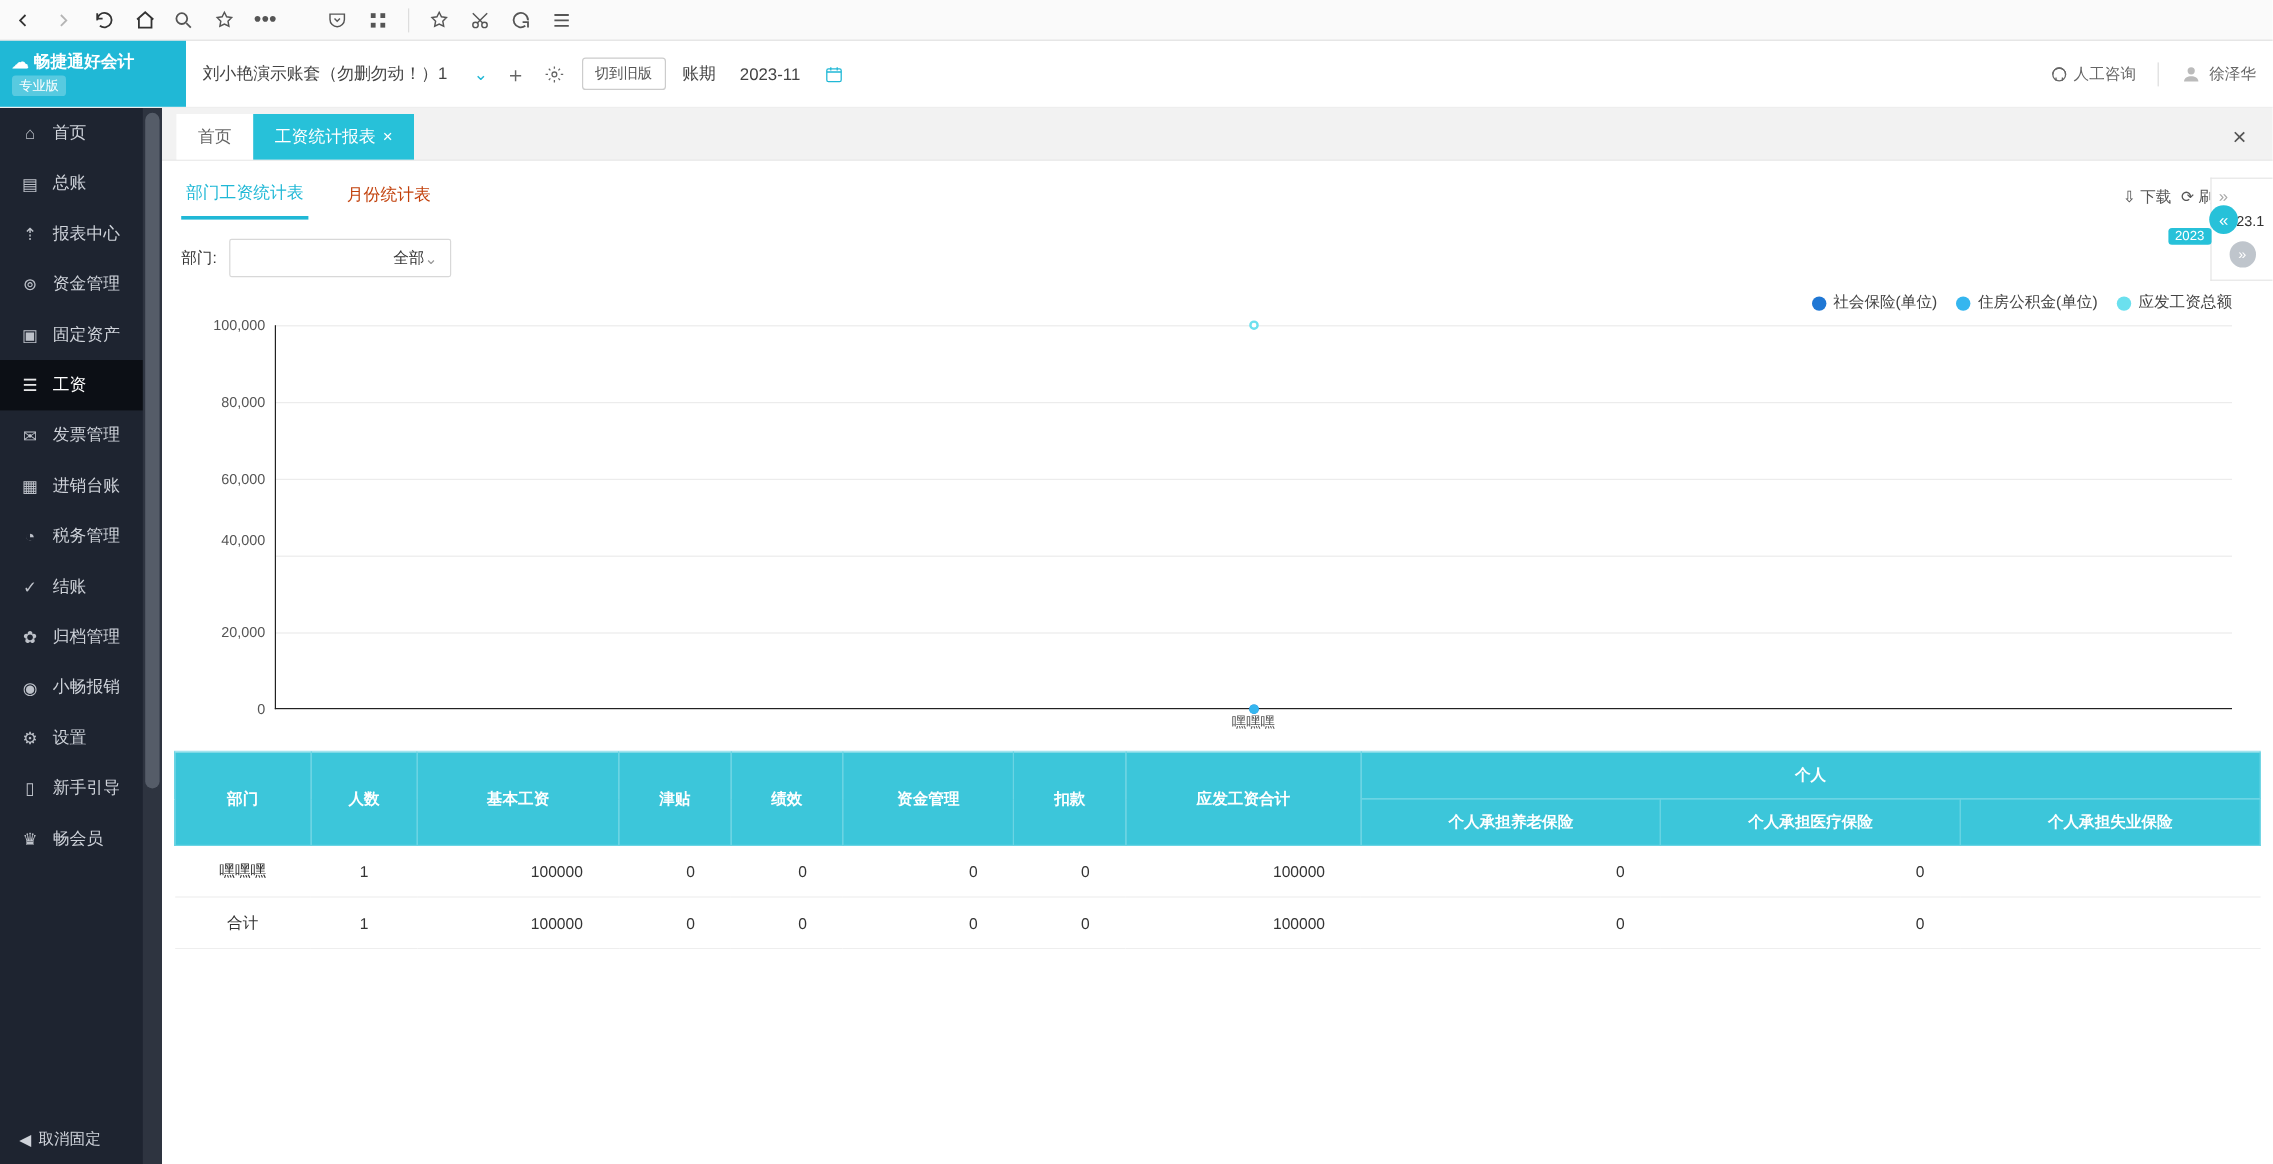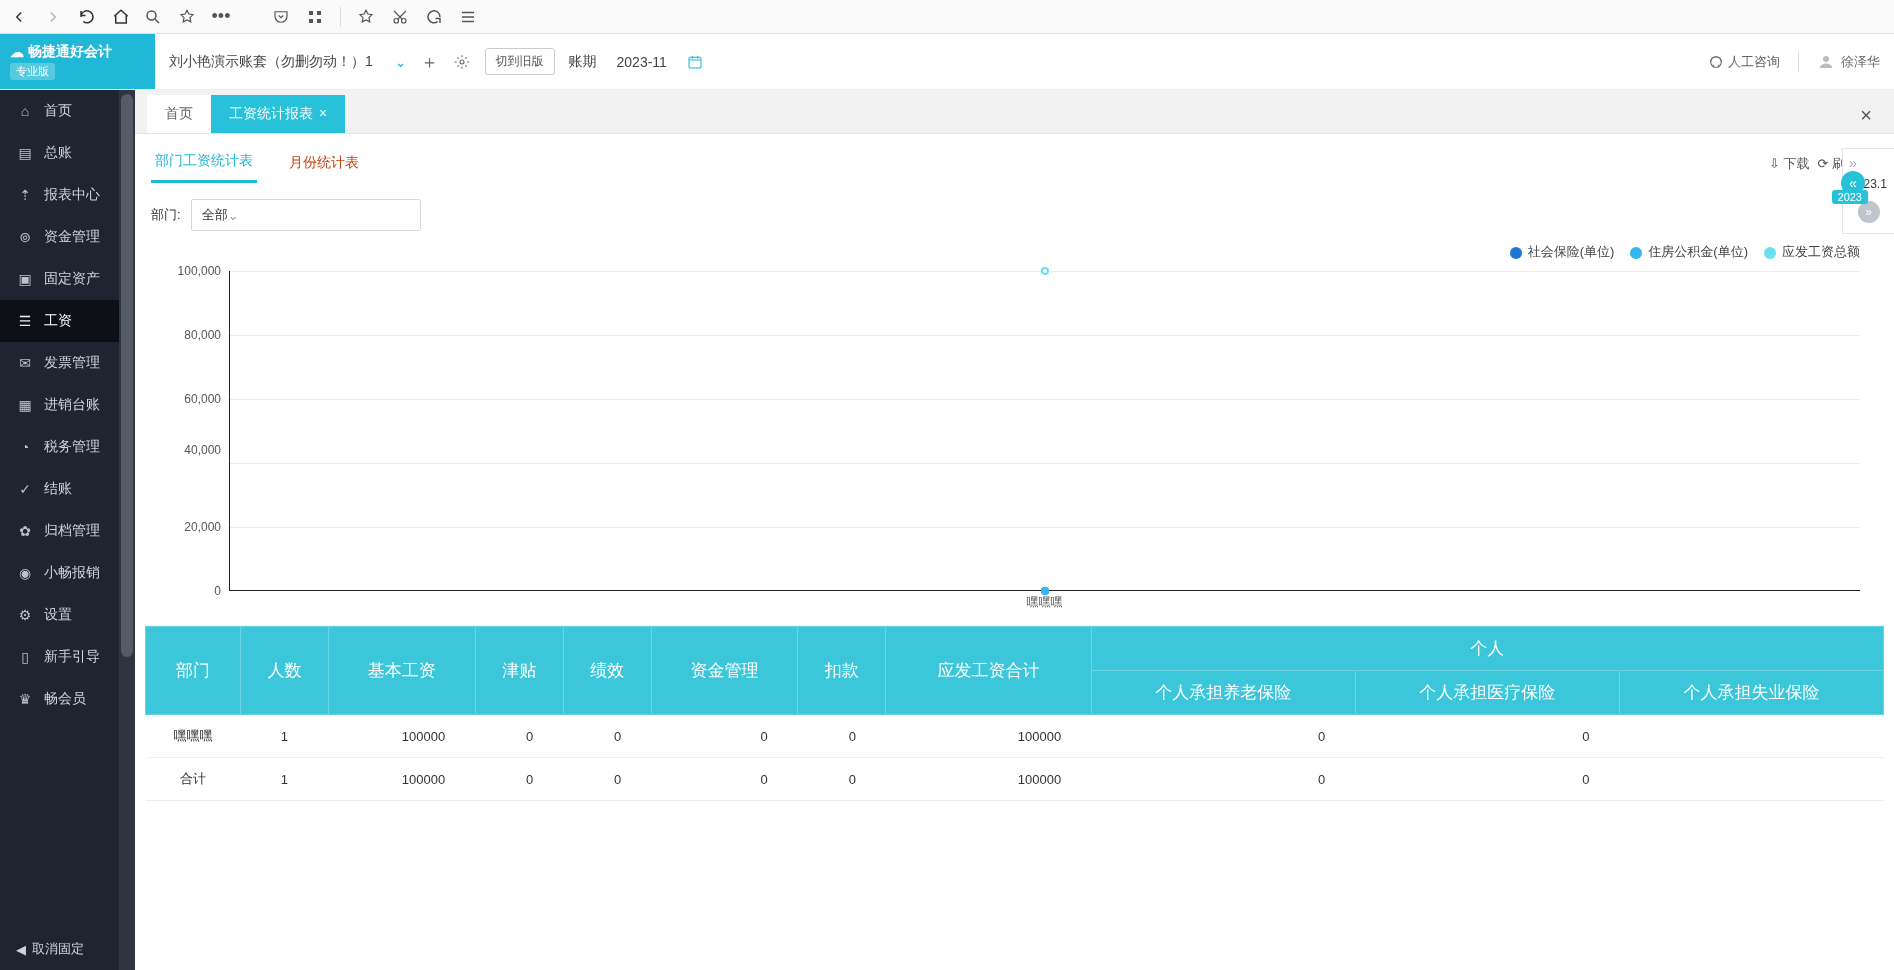--- a/index.html
+++ b/index.html
@@ -50,49 +50,49 @@
 
 
 .subtab-row { display:flex; align-items:center; padding:10px 16px 0 16px; gap:28px; background:#fff; }
 .subtab { padding:8px 4px 10px 4px; font-size:14px; color:#c2410c; cursor:pointer; }
 .subtab.active { color:#20b8d6; border-bottom:3px solid #20b8d6; font-weight:500;}
 .subtab-actions { margin-left:auto; display:flex; gap:8px; color:#555; font-size:13px; padding-right:20px;}
 .subtab-actions span{cursor:pointer;}
 
 
 .filter-row { display:flex; align-items:center; gap:10px; padding:16px 16px 8px 16px; font-size:13px; color:#333;}
-.select-box { width:230px; height:32px; border:1px solid #d8d8d8; border-radius:2px; display:flex; align-items:center; justify-content:flex-start; padding:0 10px; color:#333; background:#fff; cursor:pointer;}
+.select-box { width:185px; height:32px; border:1px solid #d8d8d8; border-radius:2px; display:flex; align-items:center; justify-content:flex-end; padding:0 10px; color:#333; background:#fff; cursor:pointer;}
 
 
 .chart-wrap { padding:0 24px; }
 .legend { display:flex; justify-content:flex-end; gap:16px; font-size:13px; color:#444; padding:4px 10px;}
 .legend .dot{ width:12px;height:12px;border-radius:50%; display:inline-block; margin-right:6px; vertical-align:middle;}
 .chart { position:relative; height:340px; margin-top:6px; }
 .chart .yaxis { position:absolute; left:0; top:0; bottom:20px; width:70px; }
 .chart .ylab { position:absolute; right:8px; transform:translateY(-50%); font-size:12px; color:#555;}
 .chart .plot { position:absolute; left:70px; right:10px; top:0; bottom:20px; border-left:1.5px solid #222; border-bottom:1.5px solid #222;}
 .chart .grid { position:absolute; left:0; right:0; height:0; border-top:1px solid #ececec;}
 .chart .xlab { position:absolute; bottom:0; left:70px; right:10px; text-align:center; font-size:12px; color:#555;}
 .chart .pt { position:absolute; width:8px; height:8px; border-radius:50%; transform:translate(-50%,-50%);}
 
 
 .table-wrap { margin:14px 10px 0 10px; overflow:auto; border-top:1px solid #e5f6fa;}
 table { border-collapse:collapse; min-width:100%; }
-thead th { background:#3cc6da; color:#fff; font-weight:400; font-size:17px; padding:10px 8px; border:1px solid #6bd4e3; white-space:nowrap;}
+thead th { background:#3cc6da; color:#fff; font-weight:700; font-size:13px; padding:10px 8px; border:1px solid #6bd4e3; white-space:nowrap;}
 tbody td { padding:12px 8px; font-size:13px; color:#333; text-align:center; border-bottom:1px solid #eee; white-space:nowrap;}
 tbody td.num { text-align:right; padding-right:30px;}
 
 
 .month-panel { position:absolute; right:0; top:58px; width:52px; background:#fff; border:1px solid #e5e5e5; border-right:none; padding:6px 0 10px 0; display:flex; flex-direction:column; align-items:center; gap:6px; font-size:12px; color:#555; z-index:10;}
 .month-panel .collapse { align-self:flex-start; padding-left:6px; color:#aaa; font-size:14px;}
 .month-panel .yr { font-size:12px; color:#333;}
 .month-panel .badge-up { position:absolute; top:22px; left:-2px; width:24px;height:24px;border-radius:50%;background:#27c1d9;color:#fff;display:flex;align-items:center;justify-content:center;font-size:14px;}
 .month-panel .m { cursor:pointer; }
 .month-panel .m.sel { background:#27c1d9; color:#fff; border-radius:10px; padding:2px 6px;}
-.year-tag { position:absolute; top:100px; right:26px; background:#27c1d9; color:#fff; font-size:11px; padding:1px 6px; border-radius:3px; z-index:11;}
+.year-tag { position:absolute; top:100px; right:51px; background:#27c1d9; color:#fff; font-size:11px; padding:1px 6px; border-radius:3px; z-index:11;}
 .month-panel .down { width:22px;height:22px;border-radius:50%;background:#bfc5cc;color:#fff;display:flex;align-items:center;justify-content:center;margin-top:4px;}
 
 svg { display:block; }
 </style>
 </head>
 <body>
 
 <div class="browser-bar">
   <div class="nav-icons">
     <span class="ic">

